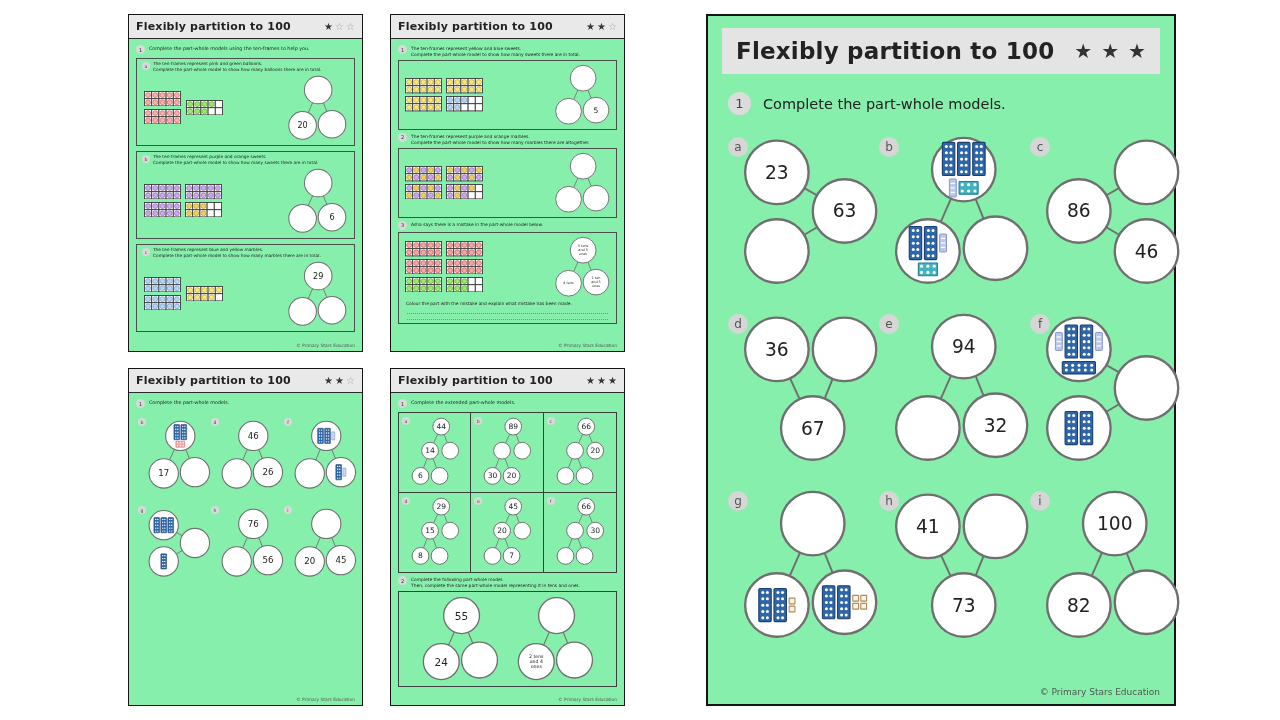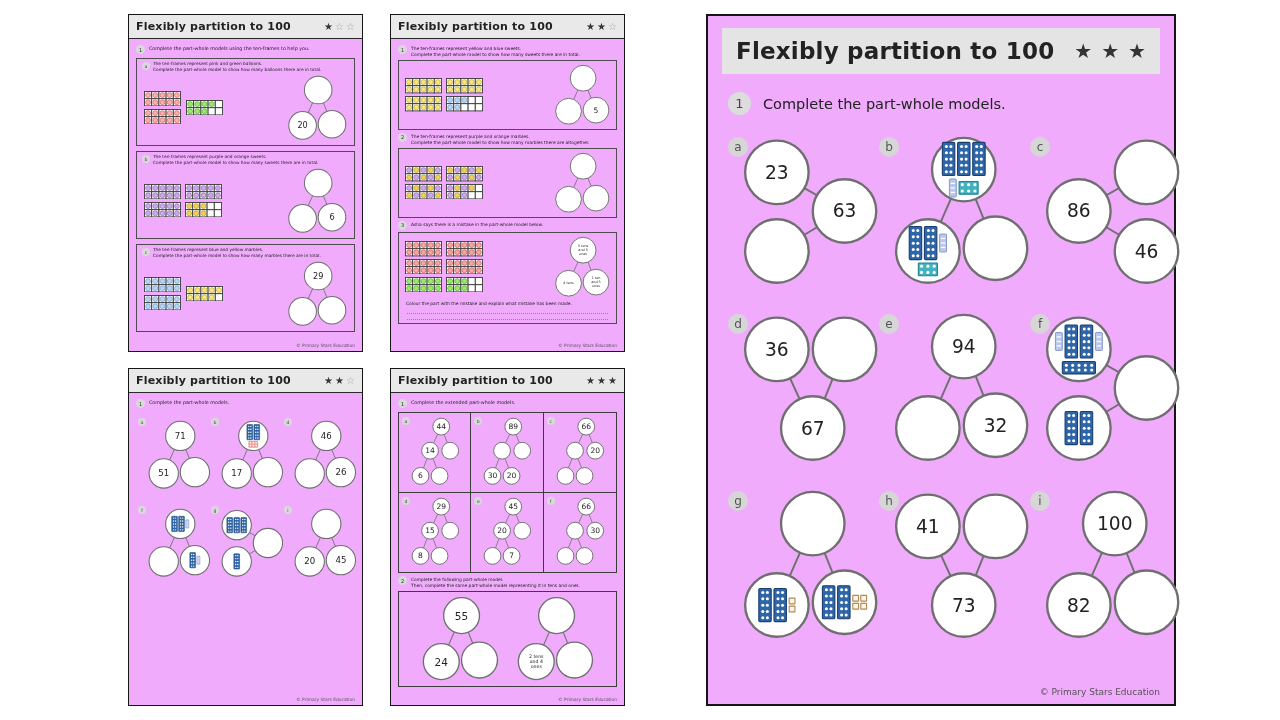--- a/index.html
+++ b/index.html
@@ -1,18 +1,18 @@
 <!DOCTYPE html>
 <html><head>
 <meta charset="utf-8">
 <style>
 *{margin:0;padding:0;box-sizing:border-box}
 html,body{width:1280px;height:720px}
 body{background:#fff;font-family:"DejaVu Sans",sans-serif;position:relative;overflow:hidden;color:#222}
-.ws{position:absolute;background:#f0abfc;border:1.6px solid #151515}
+.ws{position:absolute;background:#86efac;border:1.6px solid #151515}
 .ws.small{width:235px;height:338px}
 .ws.large{width:470px;height:692px;border-width:2px}
 #w1{left:128px;top:14px}
 #w2{left:390px;top:14px}
 #w3{left:128px;top:368px}
 #w4{left:390px;top:368px}
 #w5{left:706px;top:14px}
 .hdr{display:flex;align-items:center;justify-content:space-between;background:#e9e9e9;border-bottom:1.2px solid #2a2a2a;padding:0 7px;height:24px}
 .ttl{font-size:11px;font-weight:600;color:#222;letter-spacing:.2px;white-space:nowrap}
 .stars{display:inline-flex;gap:2px;line-height:1}
@@ -776,32 +776,20 @@
         <span class="st o">☆</span>
       </span>
     </div>
     <div class="wsBody">
       <div class="qrow">
         <span class="qnum">1</span>
         <span class="qtext">Complete the part-whole models.</span>
       </div>
       <div class="mGrid">
         <div class="mItem">
-          <span class="lbl">a</span>
-          <svg class="pw" width="64" height="70" viewBox="0 0 100 110">
-            <line x1="52" y1="25" x2="26" y2="84" stroke="#6f6f6f" stroke-width="1.4"></line>
-            <line x1="52" y1="25" x2="75" y2="82" stroke="#6f6f6f" stroke-width="1.4"></line>
-            <circle cx="52" cy="25" r="23" fill="#fff" stroke="#6f6f6f" stroke-width="1.7"></circle>
-            <text x="52" y="25" text-anchor="middle" dominant-baseline="central" font-size="13.5" fill="#222">71</text>
-            <circle cx="26" cy="84" r="23" fill="#fff" stroke="#6f6f6f" stroke-width="1.7"></circle>
-            <text x="26" y="84" text-anchor="middle" dominant-baseline="central" font-size="13.5" fill="#222">51</text>
-            <circle cx="75" cy="82" r="23" fill="#fff" stroke="#6f6f6f" stroke-width="1.7"></circle>
-          </svg>
-        </div>
-        <div class="mItem">
           <span class="lbl">b</span>
           <svg class="pw" width="64" height="70" viewBox="0 0 100 110">
             <line x1="52" y1="25" x2="26" y2="84" stroke="#6f6f6f" stroke-width="1.4"></line>
             <line x1="52" y1="25" x2="75" y2="82" stroke="#6f6f6f" stroke-width="1.4"></line>
             <circle cx="52" cy="25" r="23" fill="#fff" stroke="#6f6f6f" stroke-width="1.7"></circle>
             <g>
               <rect x="42.0" y="7.1" width="9" height="24" fill="#2e66a8" stroke="#1b3f70" stroke-width="0.8" rx="0.8"></rect>
               <circle cx="44.9" cy="10.0" r="1.1" fill="#fff"></circle>
               <circle cx="48.2" cy="10.0" r="1.1" fill="#fff"></circle>
               <circle cx="44.9" cy="14.6" r="1.1" fill="#fff"></circle>
@@ -952,20 +940,32 @@
               <circle cx="24.4" cy="79.5" r="1.1" fill="#fff"></circle>
               <circle cx="27.7" cy="79.5" r="1.1" fill="#fff"></circle>
               <circle cx="24.4" cy="84.1" r="1.1" fill="#fff"></circle>
               <circle cx="27.7" cy="84.1" r="1.1" fill="#fff"></circle>
               <circle cx="24.4" cy="88.7" r="1.1" fill="#fff"></circle>
               <circle cx="27.7" cy="88.7" r="1.1" fill="#fff"></circle>
               <circle cx="24.4" cy="93.3" r="1.1" fill="#fff"></circle>
               <circle cx="27.7" cy="93.3" r="1.1" fill="#fff"></circle>
             </g>
             <circle cx="75" cy="55" r="23" fill="#fff" stroke="#6f6f6f" stroke-width="1.7"></circle>
+          </svg>
+        </div>
+        <div class="mItem">
+          <span class="lbl">h</span>
+          <svg class="pw" width="64" height="70" viewBox="0 0 100 110">
+            <line x1="52" y1="25" x2="26" y2="84" stroke="#6f6f6f" stroke-width="1.4"></line>
+            <line x1="52" y1="25" x2="75" y2="82" stroke="#6f6f6f" stroke-width="1.4"></line>
+            <circle cx="52" cy="25" r="23" fill="#fff" stroke="#6f6f6f" stroke-width="1.7"></circle>
+            <text x="52" y="25" text-anchor="middle" dominant-baseline="central" font-size="13.5" fill="#222">76</text>
+            <circle cx="26" cy="84" r="23" fill="#fff" stroke="#6f6f6f" stroke-width="1.7"></circle>
+            <circle cx="75" cy="82" r="23" fill="#fff" stroke="#6f6f6f" stroke-width="1.7"></circle>
+            <text x="75" y="82" text-anchor="middle" dominant-baseline="central" font-size="13.5" fill="#222">56</text>
           </svg>
         </div>
         <div class="mItem">
           <span class="lbl">i</span>
           <svg class="pw" width="64" height="70" viewBox="0 0 100 110">
             <line x1="52" y1="25" x2="26" y2="84" stroke="#6f6f6f" stroke-width="1.4"></line>
             <line x1="52" y1="25" x2="75" y2="82" stroke="#6f6f6f" stroke-width="1.4"></line>
             <circle cx="52" cy="25" r="23" fill="#fff" stroke="#6f6f6f" stroke-width="1.7"></circle>
             <circle cx="26" cy="84" r="23" fill="#fff" stroke="#6f6f6f" stroke-width="1.7"></circle>
             <text x="26" y="84" text-anchor="middle" dominant-baseline="central" font-size="13.5" fill="#222">20</text>

